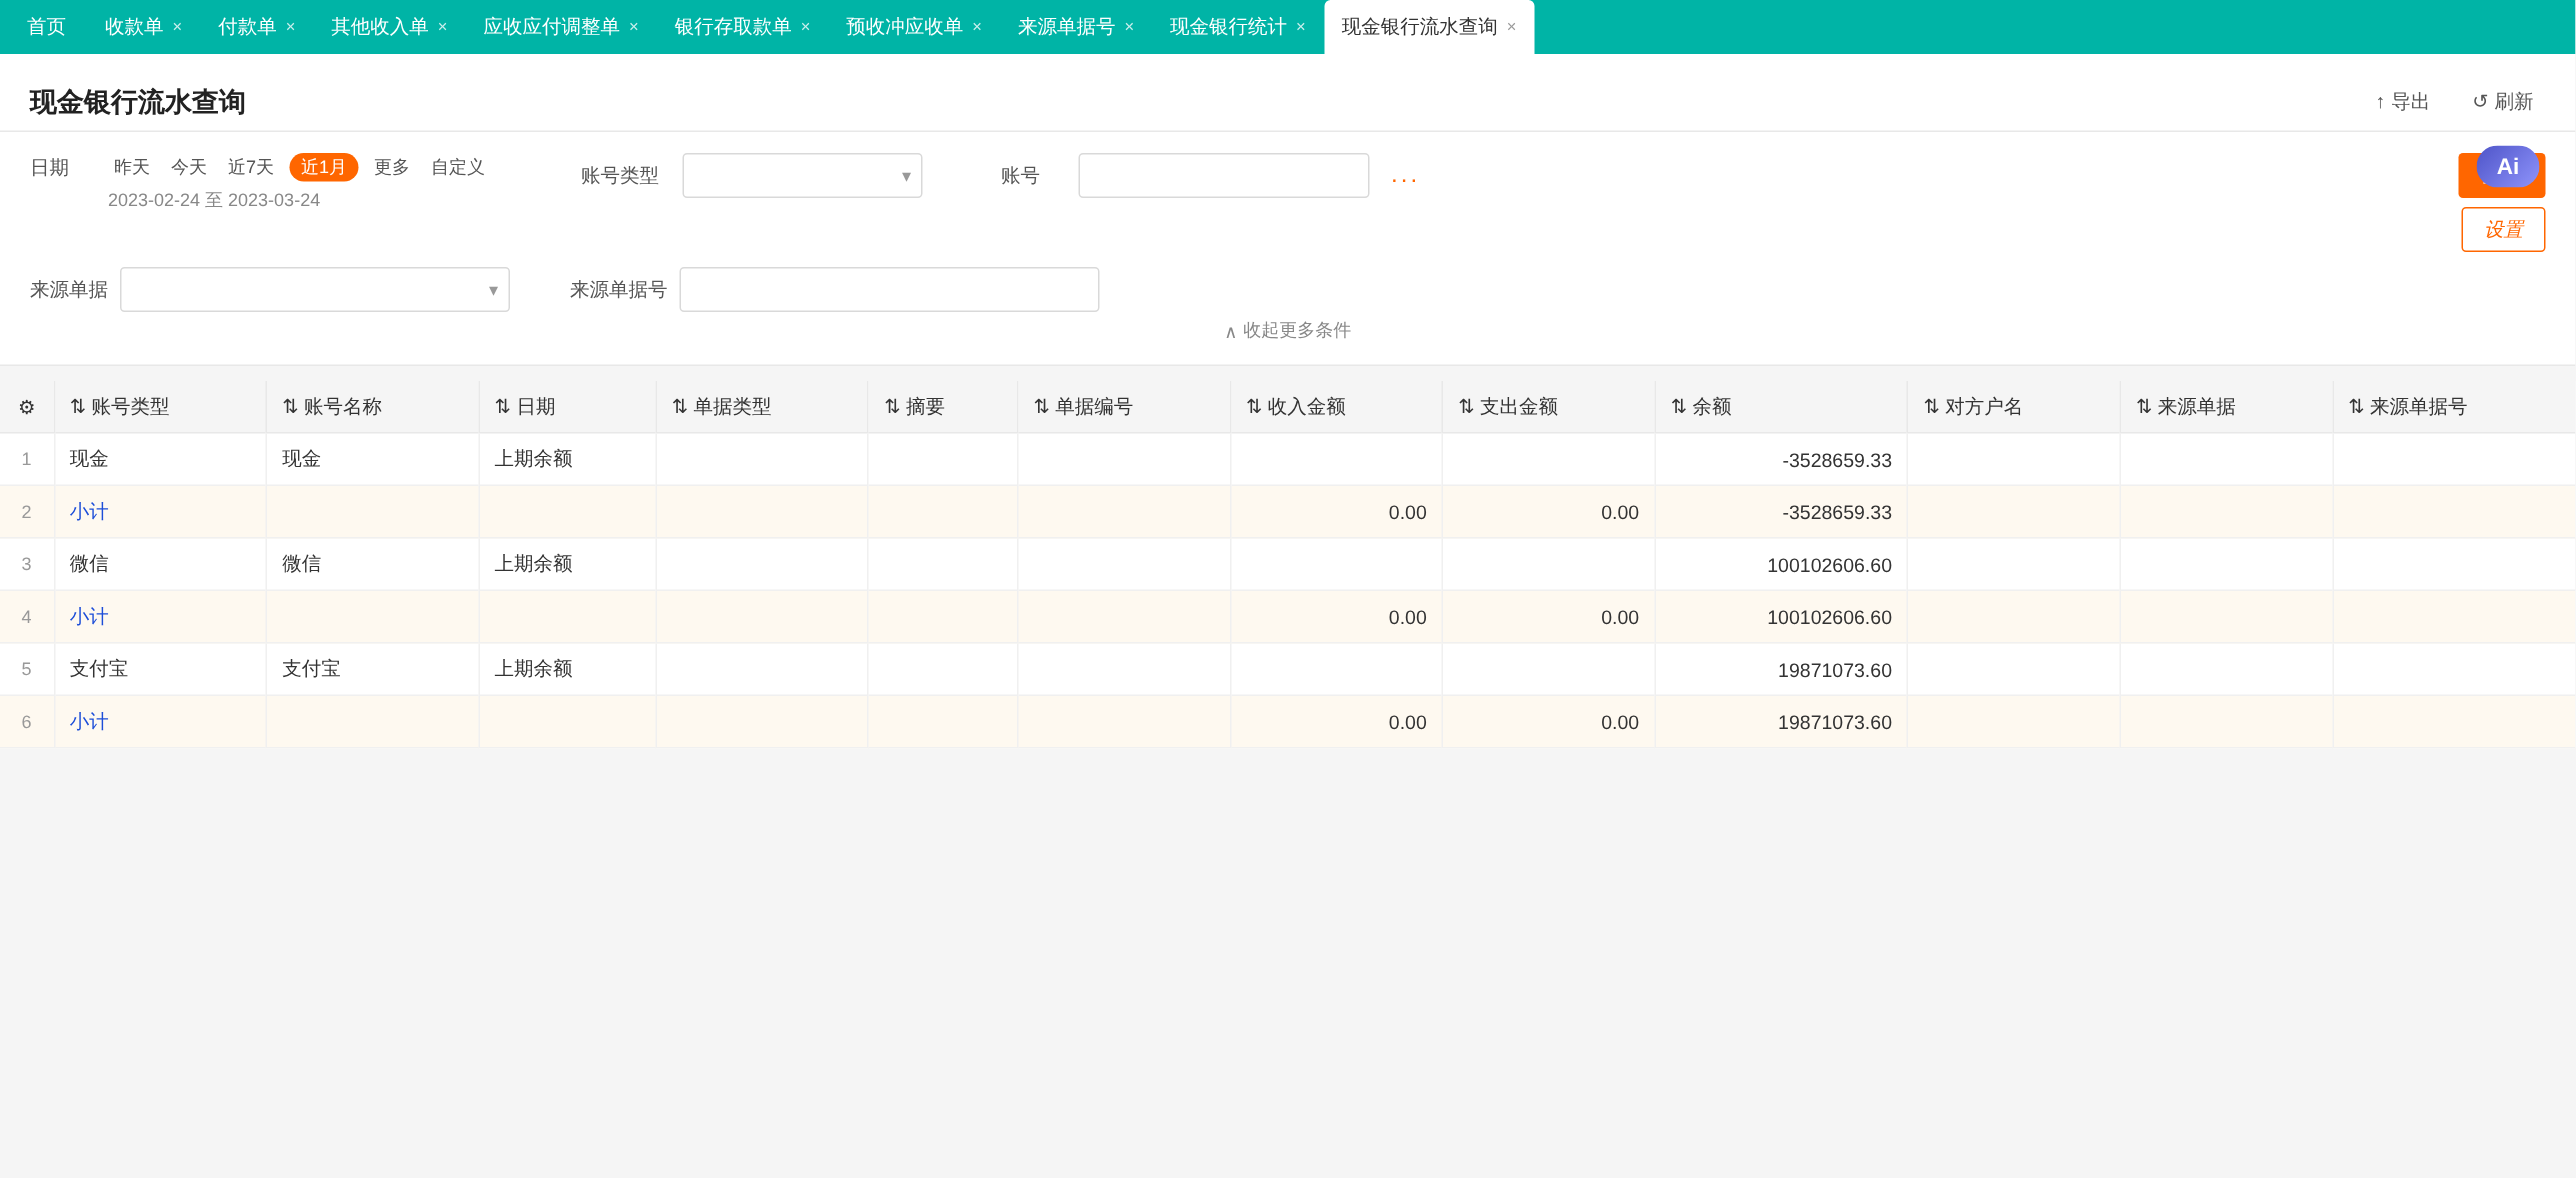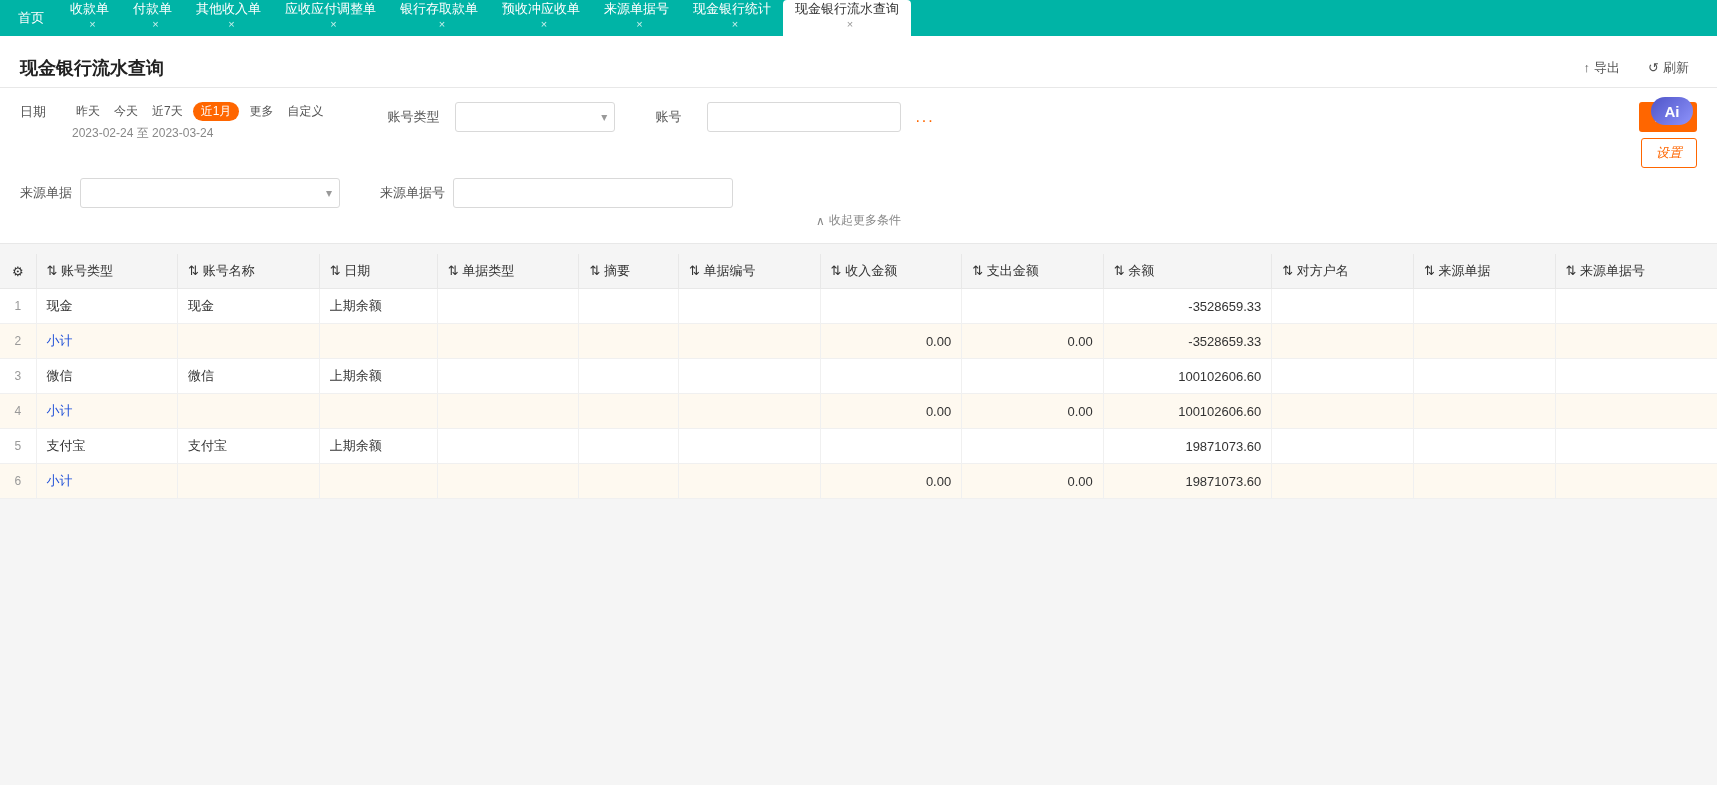--- a/index.html
+++ b/index.html
@@ -16,21 +16,20 @@
     }
     .nav-item {
       color: #fff;
       padding: 0 12px;
       height: 36px;
       display: flex;
       align-items: center;
       cursor: pointer;
       font-size: 13px;
       white-space: nowrap;
-      flex-direction: column;
     }
     .nav-item.active {
       background: #fff;
       color: #333;
       border-radius: 4px 4px 0 0;
     }
     .nav-item .close-x {
       margin-left: 6px;
       font-size: 11px;
       color: rgba(255,255,255,0.8);
@@ -344,21 +343,21 @@
 
     <div style="display:flex; align-items:center; gap:8px; margin-left:40px;">
       <span class="filter-label" style="white-space:nowrap;">账号类型</span>
       <div class="select-wrapper">
         <select class="filter-select">
           <option value=""></option>
         </select>
       </div>
     </div>
 
-    <div style="display:flex; align-items:center; gap:8px; margin-left:20px;">
+    <div style="display:flex; align-items:center; gap:8px; margin-left:32px;">
       <span class="filter-label">账号</span>
       <input class="filter-input" type="text" style="min-width: 180px;">
       <span class="filter-dots">...</span>
     </div>
 
     <div style="margin-left:auto; display:flex; flex-direction:column; gap:6px; align-items:flex-end;">
       <button class="btn-query">查询</button>
       <button class="btn-settings">设置</button>
     </div>
   </div>

